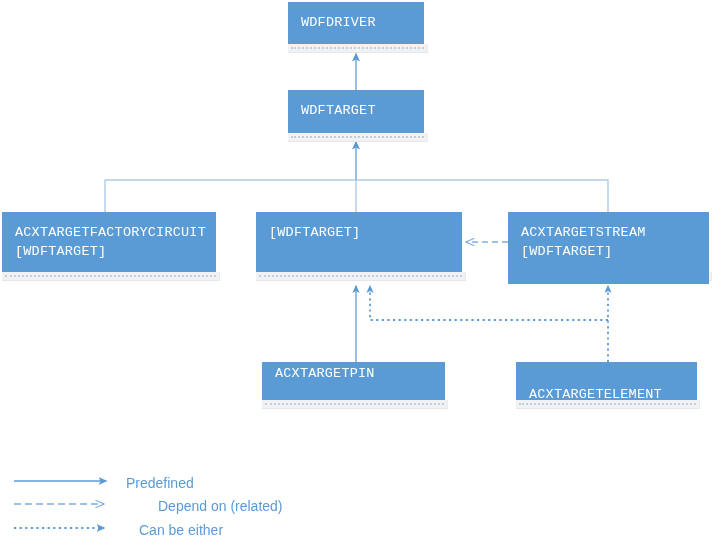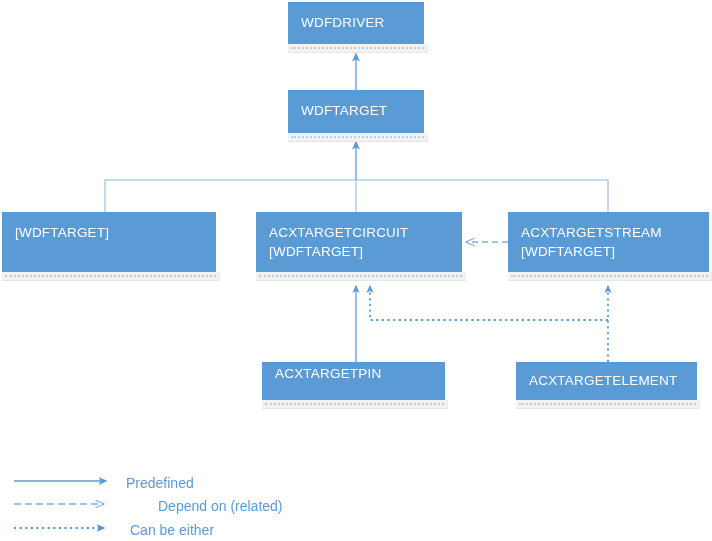--- a/index.html
+++ b/index.html
@@ -18,21 +18,21 @@
     position: absolute;
     left: 0; top: 0;
     width: 712px;
     height: 541px;
   }
   .node {
     position: absolute;
     box-sizing: border-box;
     background: #5B9BD5;
     color: #ffffff;
-    font-family: Liberation Sans, sans-serif;
+    font-family: Liberation Mono, monospace;
     font-size: 13.5px;
     line-height: 19px;
     letter-spacing: 0.2px;
     padding: 11px 0 0 13px;
     z-index: 5;
   }
   .node .ln { display: block; white-space: nowrap; }
   
   .shadow {
     position: absolute;
@@ -122,36 +122,36 @@
 
 <div class="node" style="left:288px; top:2px; width:136px; height:42px;">
   <span class="ln">WDFDRIVER</span>
 </div>
 
 <div class="node" style="left:288px; top:90px; width:136px; height:43px;">
   <span class="ln">WDFTARGET</span>
 </div>
 
 <div class="node" style="left:2px; top:212px; width:214px; height:60px;">
+  <span class="ln">ACXTARGETFACTORYCIRCUIT</span>
   <span class="ln">[WDFTARGET]</span>
 </div>
 
 <div class="node" style="left:256px; top:212px; width:206px; height:60px;">
-  <span class="ln">ACXTARGETCIRCUIT</span>
   <span class="ln">[WDFTARGET]</span>
 </div>
 
-<div class="node" style="left:508px; top:212px; width:201px; height:60px;">
+<div class="node" style="left:508px; top:212px; width:201px; height:72px;">
   <span class="ln">ACXTARGETSTREAM</span>
   <span class="ln">[WDFTARGET]</span>
 </div>
 
 <div class="node" style="left:262px; top:362px; width:183px; height:38px; padding-top:2px;">
   <span class="ln">ACXTARGETPIN</span>
 </div>
 
-<div class="node" style="left:516px; top:362px; width:181px; height:38px; padding-top:9px;">
+<div class="node" style="left:516px; top:362px; width:181px; height:38px; padding-top:23px;">
   <span class="ln">ACXTARGETELEMENT</span>
 </div>
 
 <div class="legend-label" style="left:126px; top:475px;">Predefined</div>
 <div class="legend-label" style="left:126px; top:498px;padding-left:32px;">Depend on (related)</div>
-<div class="legend-label" style="left:130px; top:522px;">Can be either</div>
+<div class="legend-label" style="left:139px; top:522px;">Can be either</div>
 
 </body></html>

